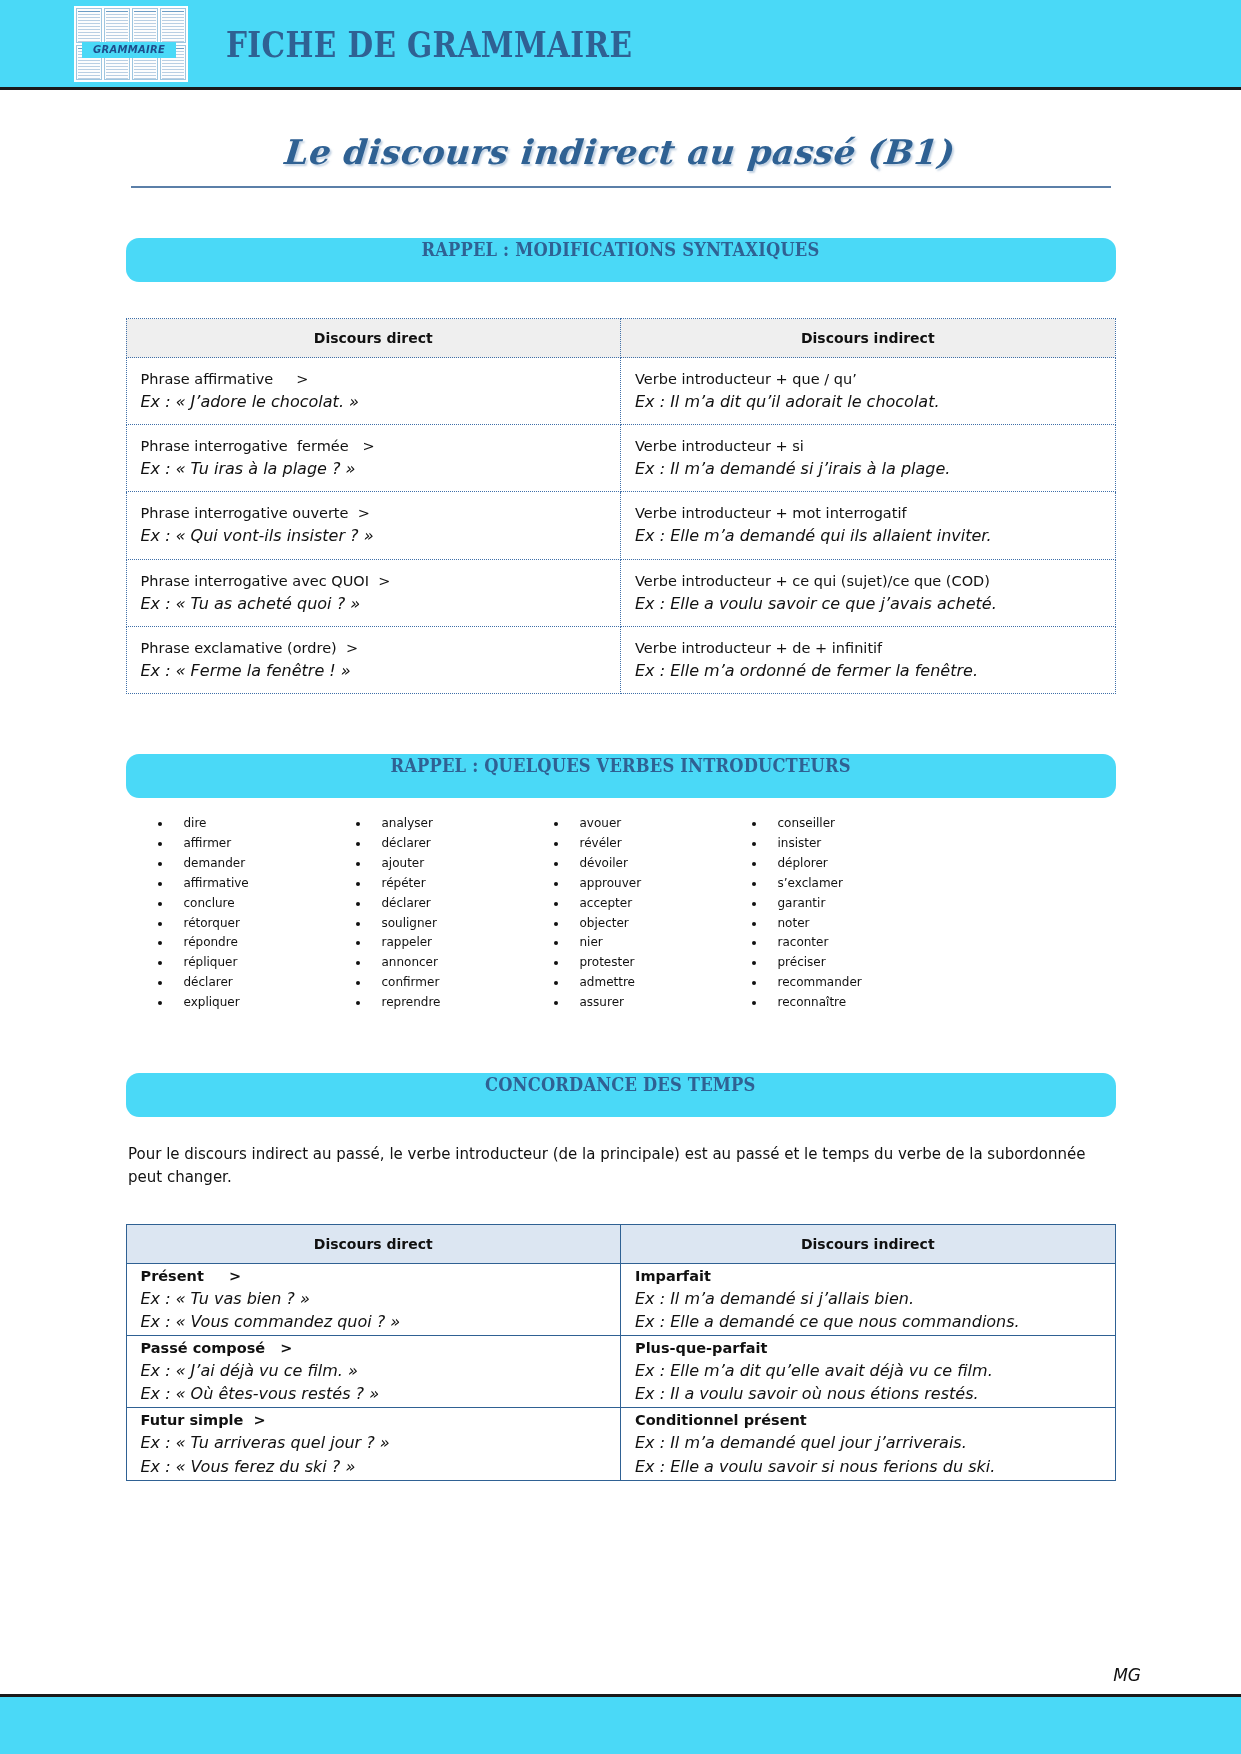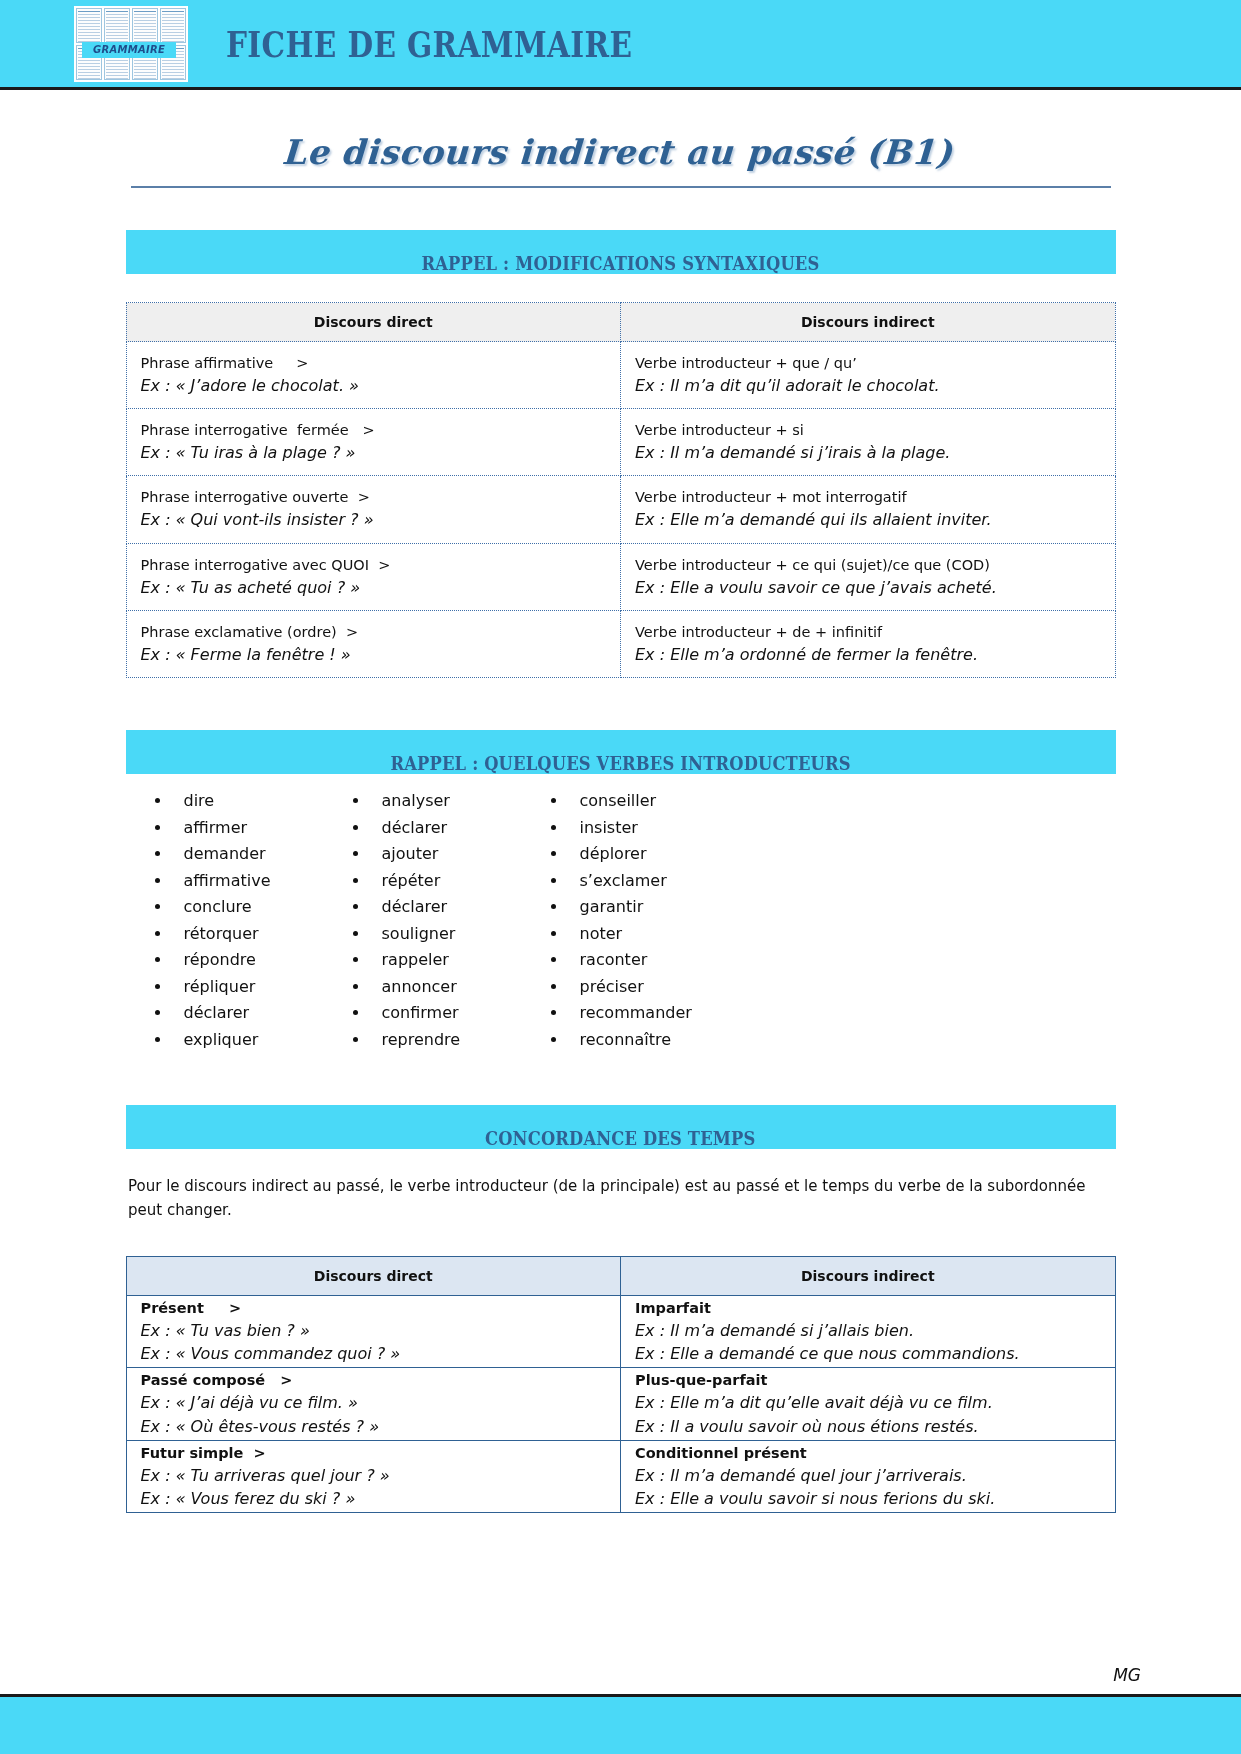--- a/index.html
+++ b/index.html
@@ -103,26 +103,27 @@
   }
   .title-rule {
     width: 980px;
     margin: 14px auto 0 auto;
     border-top: 2px solid #5b7fa8;
   }
 
   
   .section-bar {
     width: 990px;
-    margin: 8px auto;
+    margin: 16px auto;
     background: #4ad9f7;
     height: 44px;
     display: flex;
-    align-items: flex-end;
+    align-items: flex-start;
     justify-content: center;
+    border-radius: 13px;
   }
   .section-bar span {
     font-family: "DejaVu Serif", serif;
     font-weight: bold;
     font-size: 19px;
     color: #2f6193;
     letter-spacing: 0.2px;
     transform: scaleX(0.86);
   }
 
@@ -175,21 +176,21 @@
   .verb-col {
     width: 198px;
   }
   .verb-col ul {
     margin: 0;
     padding-left: 46px;
     list-style: disc;
   }
   .verb-col li {
     font-family: "DejaVu Sans", sans-serif;
-    font-size: 16px;
+    font-size: 12px;
     color: #111;
     line-height: 1.66;
     padding-left: 12px;
   }
 
   
   .para {
     width: 985px;
     margin: 26px auto 0 auto;
     font-family: "DejaVu Sans", sans-serif;
@@ -366,20 +367,34 @@
       <li>déclarer</li>
       <li>souligner</li>
       <li>rappeler</li>
       <li>annoncer</li>
       <li>confirmer</li>
       <li>reprendre</li>
     </ul>
   </div>
   <div class="verb-col">
     <ul>
+      <li>avouer</li>
+      <li>révéler</li>
+      <li>dévoiler</li>
+      <li>approuver</li>
+      <li>accepter</li>
+      <li>objecter</li>
+      <li>nier</li>
+      <li>protester</li>
+      <li>admettre</li>
+      <li>assurer</li>
+    </ul>
+  </div>
+  <div class="verb-col">
+    <ul>
       <li>conseiller</li>
       <li>insister</li>
       <li>déplorer</li>
       <li>s’exclamer</li>
       <li>garantir</li>
       <li>noter</li>
       <li>raconter</li>
       <li>préciser</li>
       <li>recommander</li>
       <li>reconnaître</li>

